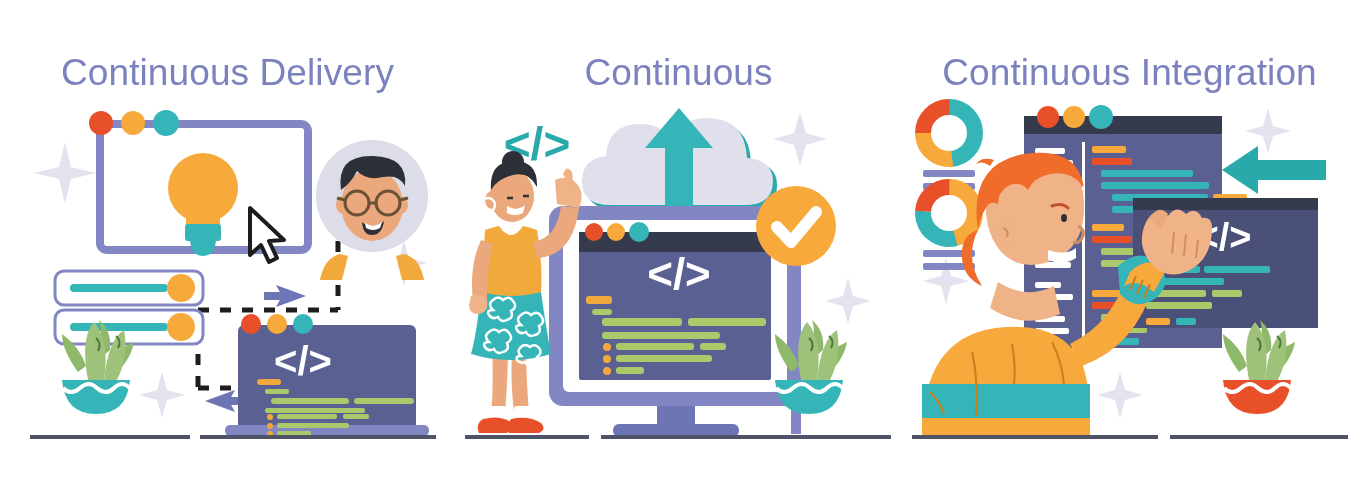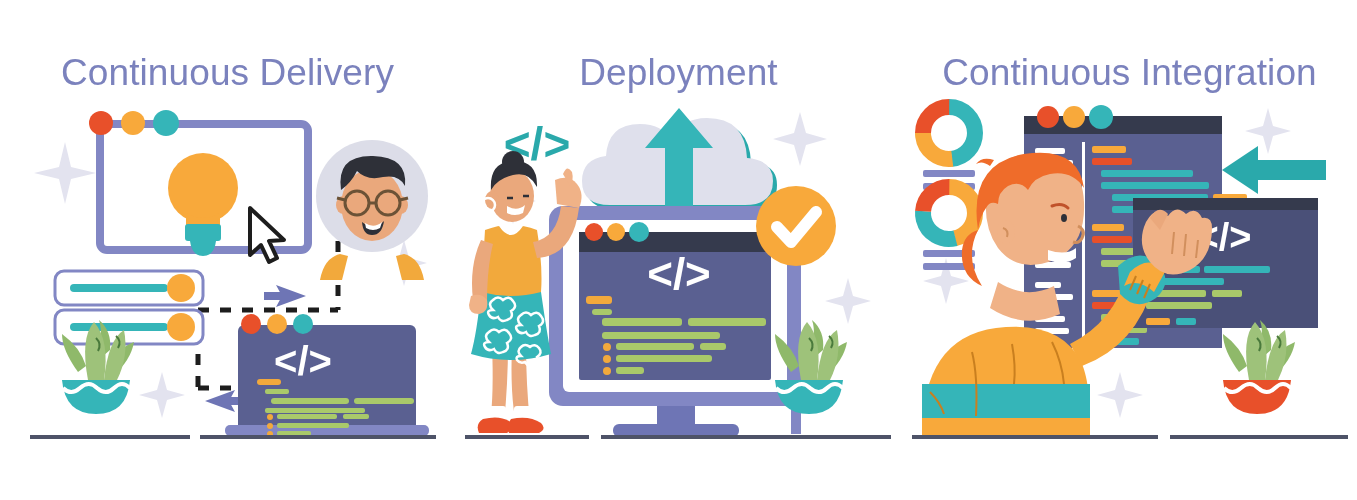--- a/index.html
+++ b/index.html
@@ -141,21 +141,21 @@
       </g>
 
       <g>
         <rect x="30" y="435" width="160" height="4" fill="#4e5368"></rect>
         <rect x="200" y="435" width="236" height="4" fill="#4e5368"></rect>
       </g>
     </svg>
   </div>
 
   <div class="panel" id="panel-dp">
-    <div class="title">Deployment</div>
+    <div class="title">Continuous</div>
 
     <svg width="447" height="500" viewBox="0 0 447 500">
 
       <g>
         <path d="M345 112 L351 133 L372 139 L351 145 L345 166 L339 145 L318 139 L339 133 Z" fill="#e3e3ef"></path>
       </g>
       <g>
         <path d="M58 178 L63 196 L81 201 L63 206 L58 224 L53 206 L35 201 L53 196 Z" fill="#e3e3ef"></path>
       </g>
       <g>

